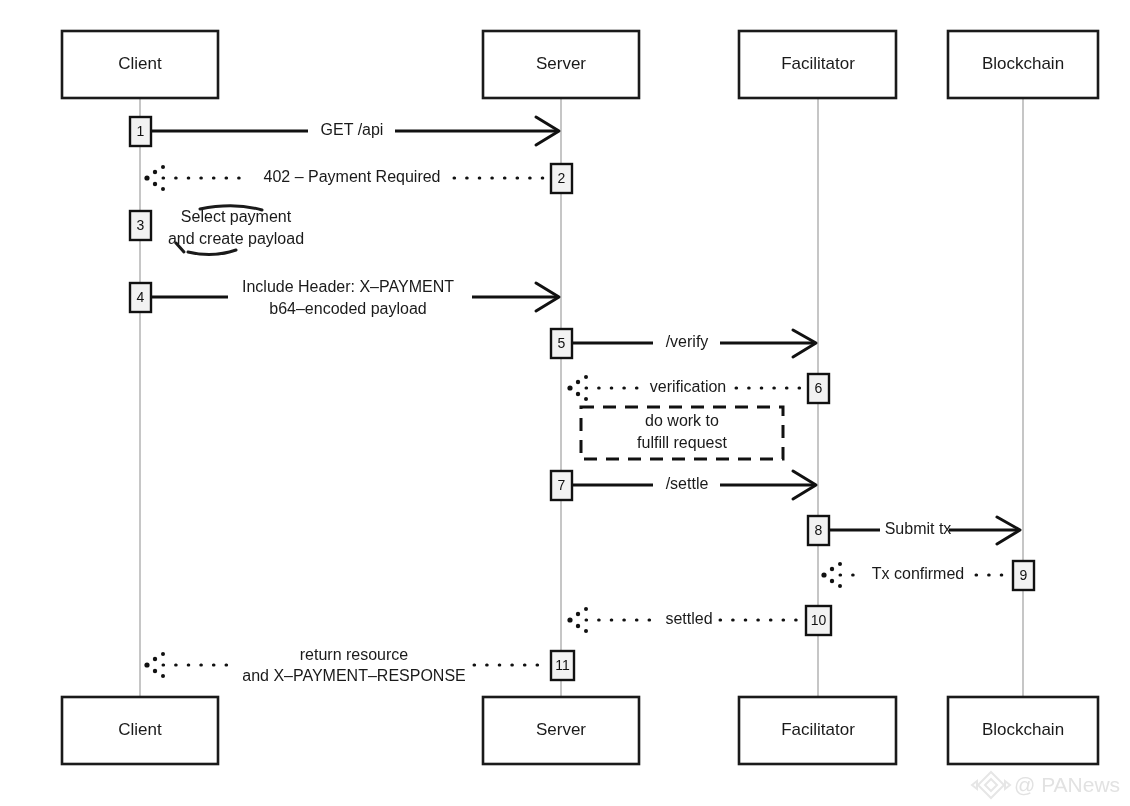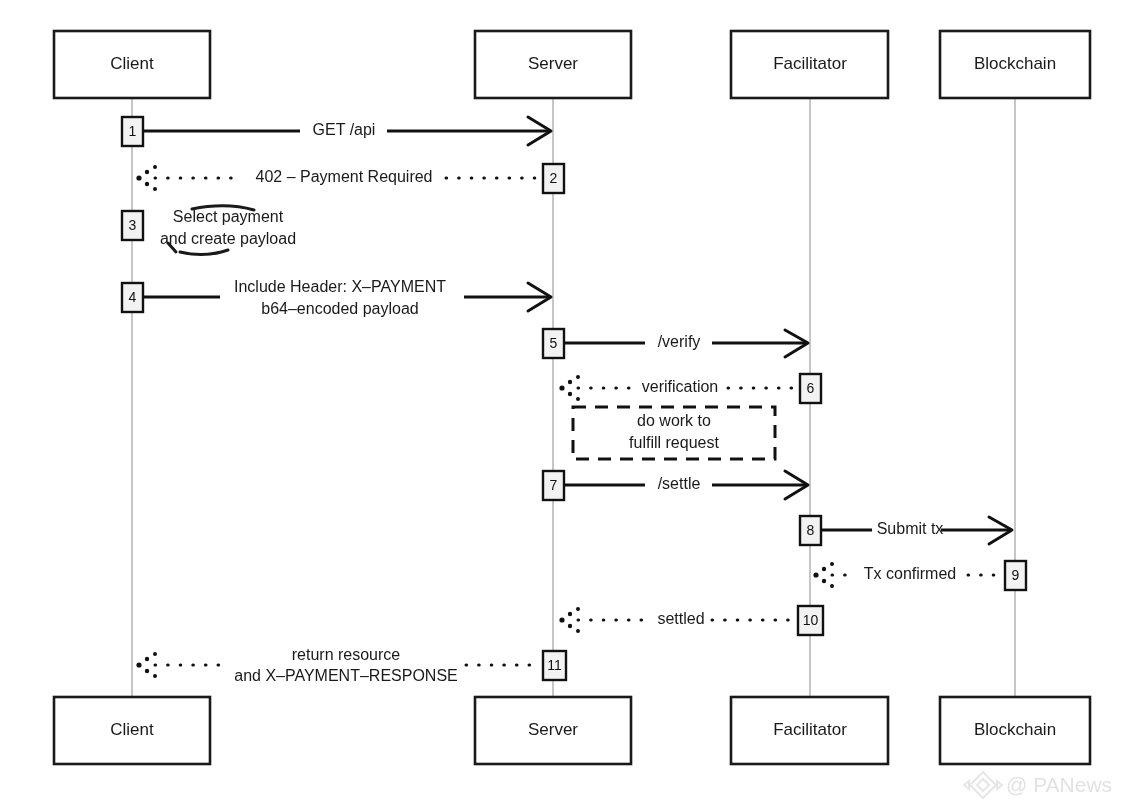--- a/index.html
+++ b/index.html
@@ -9,21 +9,21 @@
   }
   body {
     width: 1130px;
     height: 806px;
     font-family: "Liberation Sans", sans-serif;
     position: relative;
     overflow: hidden;
   }
   #diagram-root {
     position: absolute;
-    left: 0; top: 0;
+    left: 8px; top: 0;
     width: 1105px;
     height: 806px;
   }
   svg.seq {
     display: block;
     width: 1130px;
     height: 806px;
   }
   .lifeline-line {
     stroke: #b8b8b8;

